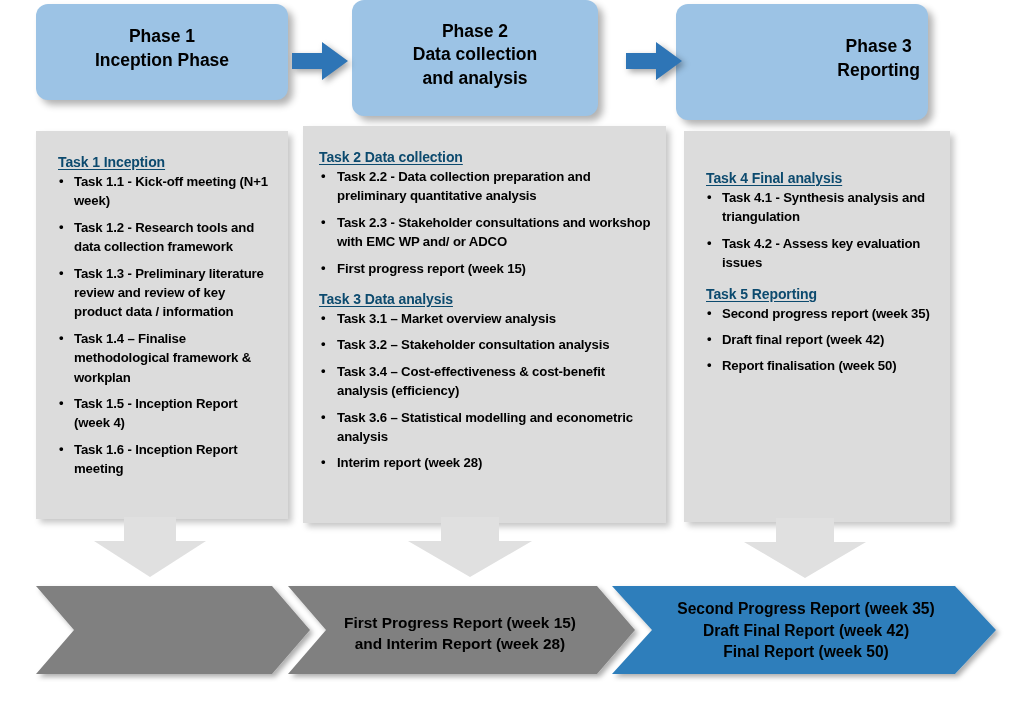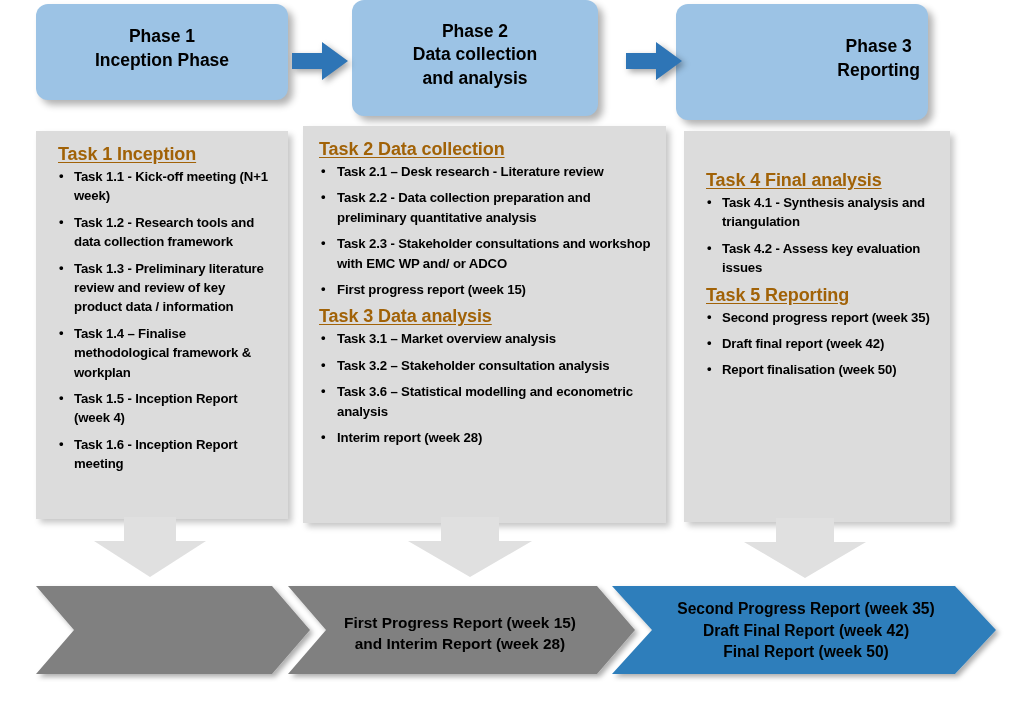--- a/index.html
+++ b/index.html
@@ -53,25 +53,25 @@
     box-shadow: 4px 4px 6px rgba(0,0,0,0.22);
     padding: 10px 12px 8px 12px;
     overflow: hidden;
   }
   #panel-1 { left: 36px;  top: 131px; width: 252px; height: 388px; }
   #panel-2 { left: 303px; top: 126px; width: 363px; height: 397px; }
   #panel-3 { left: 684px; top: 131px; width: 266px; height: 391px; }
 
   .grp-head {
     font-weight: bold;
-    font-size: 18px;
-    color: #a16207;
+    font-size: 14px;
+    color: #0c4a6e;
     text-decoration: underline;
     text-underline-offset: 2px;
-    margin: 3px 0 2px 10px;
+    margin: 13px 0 2px 10px;
     letter-spacing: -0.1px;
   }
   #panel-1 .grp-head { margin-left: 10px; }
   #panel-2 .grp-head { margin-left: 4px; }
   #panel-3 .grp-head { margin-left: 10px; }
 
   ul.tasks {
     list-style: none;
     margin: 0 0 0 0;
     padding: 0;
@@ -163,29 +163,29 @@
       <li>Task 1.3  - Preliminary literature review and review of key product data / information</li>
       <li>Task 1.4 – Finalise methodological framework &amp; workplan</li>
       <li>Task 1.5  - Inception Report (week 4)</li>
       <li>Task 1.6  - Inception Report meeting</li>
     </ul>
   </div>
 
   <div class="task-panel" id="panel-2">
     <div class="grp-head">Task 2 Data collection</div>
     <ul class="tasks">
-      <li>Task 2.1 – Desk research - Literature review</li>
       <li>Task 2.2  - Data collection preparation and preliminary quantitative analysis</li>
       <li>Task 2.3  - Stakeholder consultations and workshop with EMC WP and/ or ADCO</li>
       <li>First progress report (week 15)</li>
     </ul>
     <div class="grp-head">Task 3 Data analysis</div>
     <ul class="tasks">
       <li>Task 3.1 – Market overview analysis</li>
       <li>Task 3.2 – Stakeholder consultation analysis</li>
+      <li>Task 3.4 – Cost-effectiveness &amp; cost-benefit analysis (efficiency)</li>
       <li>Task 3.6 – Statistical modelling and econometric analysis</li>
       <li>Interim report (week 28)</li>
     </ul>
   </div>
 
   <div class="task-panel" id="panel-3">
     <div class="grp-head" style="margin-top:29px;">Task 4 Final analysis</div>
     <ul class="tasks">
       <li>Task 4.1 - Synthesis analysis and triangulation</li>
       <li>Task 4.2 - Assess key evaluation issues</li>

